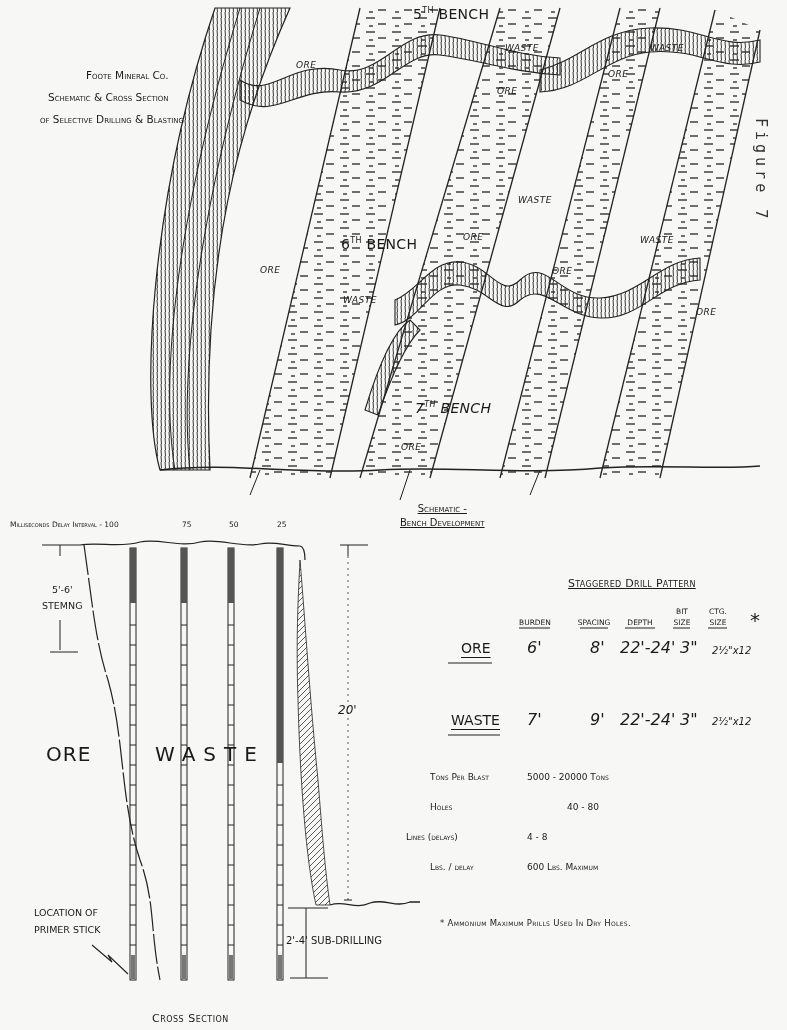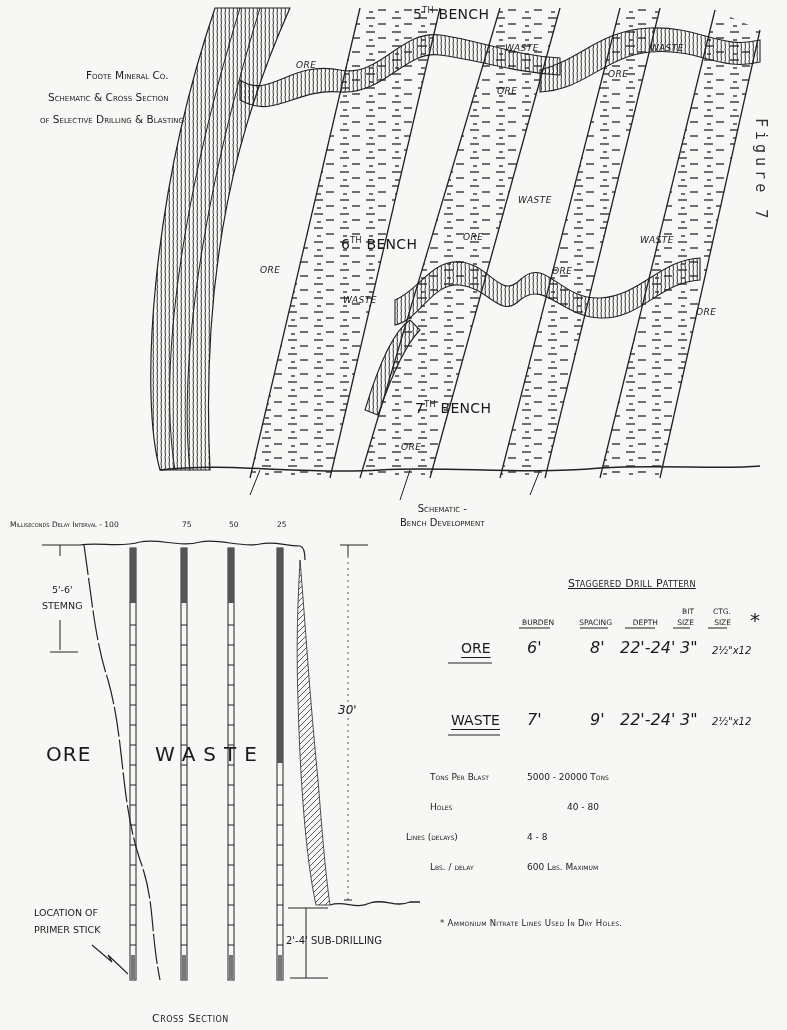--- a/index.html
+++ b/index.html
@@ -20,34 +20,34 @@
 
     .figure-label {
       left: 752px; top: 118px; font-family: "DejaVu Sans Mono", monospace;
       font-size: 15px; writing-mode: vertical-rl; letter-spacing: 4px; color: #333;
     }
 
     .bench-label { font-size: 14px; font-weight: normal; letter-spacing: 0.3px; }
     .bench-label sup { font-size: 8px; }
     .zone-label { font-size: 9px; font-style: italic; letter-spacing: 0.5px; }
 
-    .schem-caption { left: 400px; top: 502px; font-size: 10px; text-align: center; line-height: 14px; }
+    .schem-caption { left: 400px; top: 502px; font-size: 10px; text-align: center; line-height: 14px; text-decoration: underline; }
 
     .delay-row { top: 520px; font-size: 7.5px; }
 
     .stemming { left: 42px; top: 582px; font-size: 9.5px; text-align: center; line-height: 16px; }
     .dim-20 { left: 338px; top: 703px; font-size: 12px; font-style: italic; }
     .big-ore { left: 46px; top: 742px; font-size: 20px; letter-spacing: 1px; }
     .big-waste { left: 155px; top: 742px; font-size: 20px; letter-spacing: 8px; }
     .primer { left: 34px; top: 904px; font-size: 9.5px; line-height: 17px; }
     .subdrill { left: 286px; top: 935px; font-size: 10px; }
     .cross-caption { left: 152px; top: 1012px; font-size: 11px; letter-spacing: 0.5px; }
 
     .pattern-title { left: 568px; top: 577px; font-size: 11px; text-decoration: underline; letter-spacing: 0.3px; }
-    .col-head { font-size: 7.5px; text-align: right; line-height: 11px; }
+    .col-head { font-size: 7.5px; text-align: center; line-height: 11px; }
     .row-label { font-size: 14px; text-decoration: underline; text-underline-offset: 4px; }
     .cell { font-size: 16px; font-style: italic; }
     .cell-sm { font-size: 10px; font-style: italic; }
     .asterisk { left: 750px; top: 608px; font-size: 20px; }
 
     .spec-label { font-size: 9px; }
     .spec-value { font-size: 9px; }
     .footnote { left: 440px; top: 918px; font-size: 8.5px; letter-spacing: 0.3px; }
   </style>
 </head>
@@ -156,21 +156,21 @@
 <div class="abs figure-label">Figure 7</div>
 
 <div class="abs bench-label" style="left:413px; top:6px;">
   <span>5</span><sup>TH</sup>
   <span>BENCH</span>
 </div>
 <div class="abs bench-label" style="left:341px; top:236px;">
   <span>6</span><sup>TH</sup>
   <span>BENCH</span>
 </div>
-<div class="abs bench-label" style="left:415px; top:400px;">
+<div class="abs bench-label" style="left:415px; top:400px;font-style:italic;">
   <span>7</span><sup>TH</sup>
   <span>BENCH</span>
 </div>
 
 <span class="abs zone-label" style="left:296px; top:60px;">ORE</span>
 <span class="abs zone-label" style="left:497px; top:86px;">ORE</span>
 <span class="abs zone-label" style="left:608px; top:69px;">ORE</span>
 <span class="abs zone-label" style="left:505px; top:43px;">WASTE</span>
 <span class="abs zone-label" style="left:650px; top:43px;">WASTE</span>
 <span class="abs zone-label" style="left:518px; top:195px;">WASTE</span>
@@ -190,21 +190,21 @@
 <span class="abs delay-row sc" style="left:10px;">Milliseconds Delay Interval - 100</span>
 <span class="abs delay-row" style="left:182px;">75</span>
 <span class="abs delay-row" style="left:229px;">50</span>
 <span class="abs delay-row" style="left:277px;">25</span>
 
 <div class="abs stemming">
   <div>5'-6'</div>
   <div>STEMNG</div>
 </div>
 
-<span class="abs dim-20">30'</span>
+<span class="abs dim-20">20'</span>
 <span class="abs big-ore">ORE</span>
 <span class="abs big-waste">WASTE</span>
 
 <div class="abs primer">
   <div>LOCATION OF</div>
   <div>PRIMER STICK</div>
 </div>
 <span class="abs subdrill">2'-4' SUB-DRILLING</span>
 <span class="abs cross-caption sc">Cross Section</span>
 
@@ -234,13 +234,13 @@
   <span class="abs spec-label sc" style="left:430px; top:772px;">Tons Per Blast</span>
   <span class="abs spec-value sc" style="left:527px; top:772px;">5000 - 20000 Tons</span>
   <span class="abs spec-label sc" style="left:430px; top:802px;">Holes</span>
   <span class="abs spec-value sc" style="left:527px; top:802px;margin-left:40px;">40 - 80</span>
   <span class="abs spec-label sc" style="left:406px; top:832px;">Lines (delays)</span>
   <span class="abs spec-value sc" style="left:527px; top:832px;">4 - 8</span>
   <span class="abs spec-label sc" style="left:430px; top:862px;">Lbs. / delay</span>
   <span class="abs spec-value sc" style="left:527px; top:862px;">600 Lbs. Maximum</span>
 </div>
 
-<span class="abs footnote sc">* Ammonium Nitrate Lines Used In Dry Holes.</span>
+<span class="abs footnote sc">* Ammonium Maximum Prills Used In Dry Holes.</span>
 
 </body></html>

